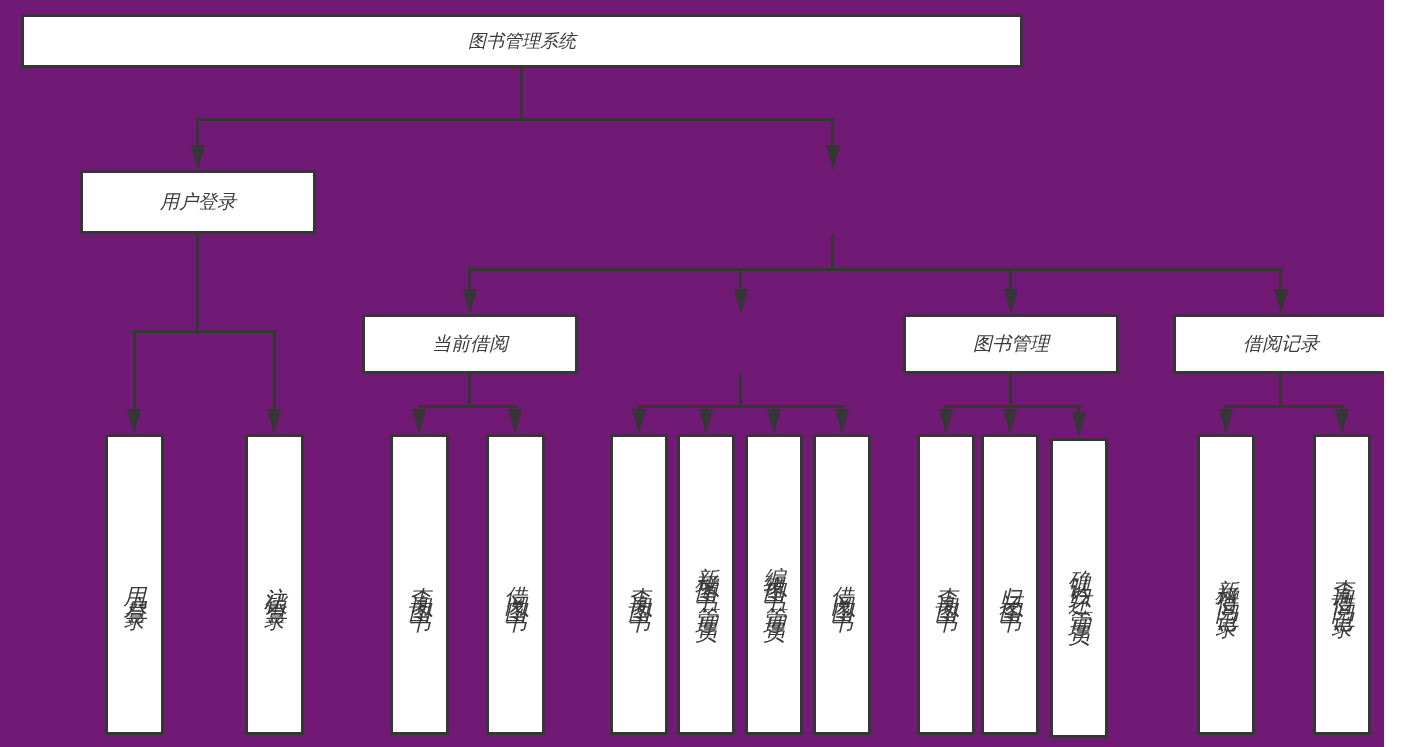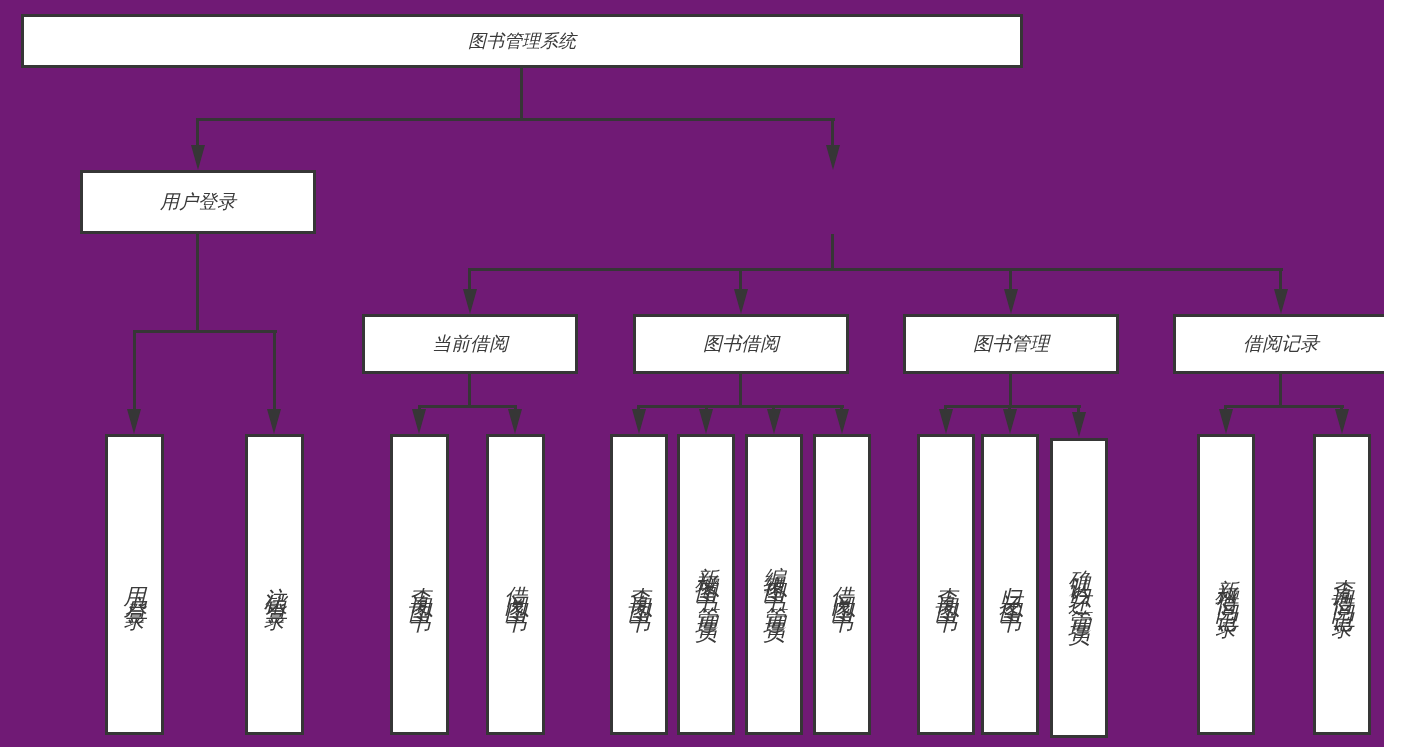--- a/index.html
+++ b/index.html
@@ -89,23 +89,20 @@
   <div class="vline" style="left:1009px;top:270px;height:21px"></div>
   <div class="vline" style="left:1279px;top:270px;height:21px"></div>
   <div class="arw" style="left:463px;top:289px"></div>
   <div class="arw" style="left:734px;top:289px"></div>
   <div class="arw" style="left:1004px;top:289px"></div>
   <div class="arw" style="left:1274px;top:289px"></div>
 
   <div class="box l3-box" style="left:362px">
     <span>当前借阅</span>
   </div>
-  <div class="box l3-box" style="left:633px">
-    <span>图书借阅</span>
-  </div>
   <div class="box l3-box" style="left:903px">
     <span>图书管理</span>
   </div>
   <div class="box l3-box" style="left:1173px">
     <span>借阅记录</span>
   </div>
 
   <div class="vline" style="left:468px;top:374px;height:33px"></div>
   <div class="vline" style="left:739px;top:374px;height:33px"></div>
   <div class="vline" style="left:1009px;top:374px;height:33px"></div>

